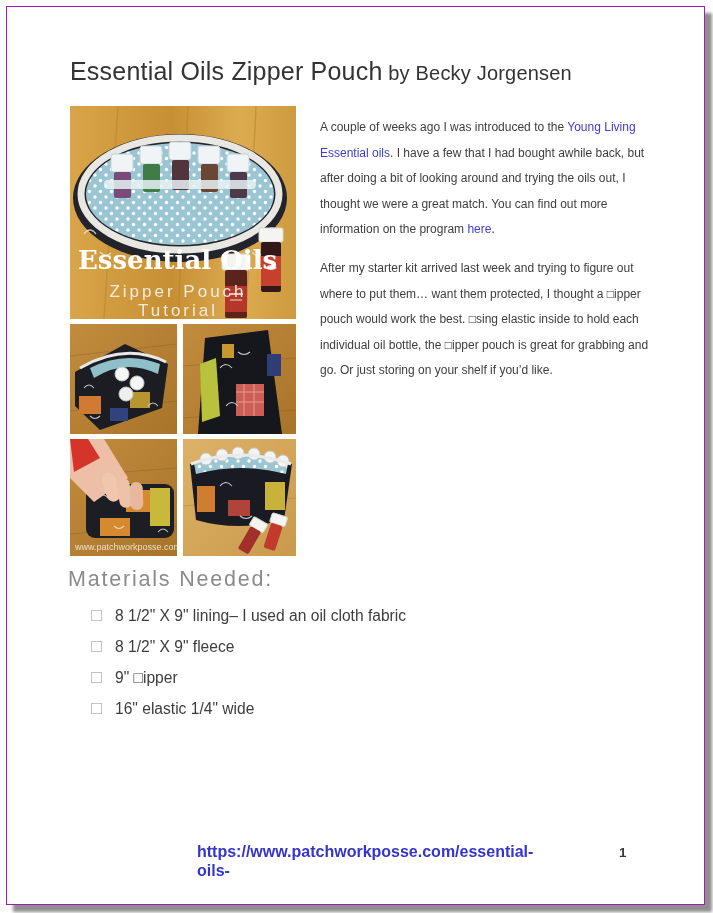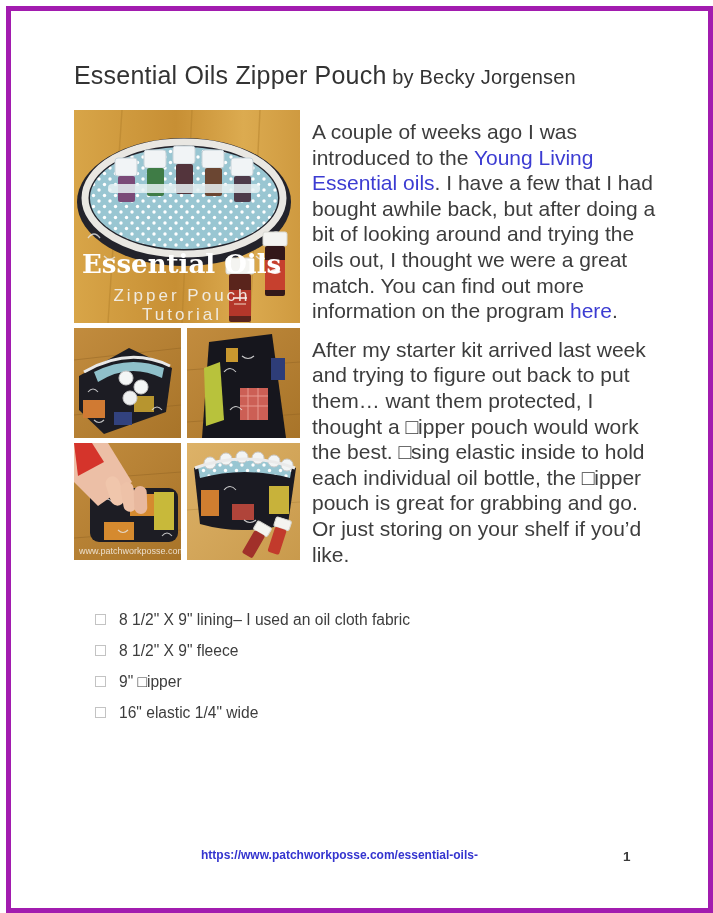--- a/index.html
+++ b/index.html
@@ -1,34 +1,34 @@
 <!DOCTYPE html>
 <html><head>
 <meta charset="utf-8">
 <style>
   html,body{margin:0;padding:0;background:#ffffff;}
   body{width:713px;height:913px;position:relative;font-family:"Liberation Sans",sans-serif;}
   .sheet{
     position:absolute;left:6px;top:6px;width:697px;height:897px;
-    background:#ffffff;border:5px solid #a21caf;
+    background:#ffffff;border:1px solid #a21caf;
     box-shadow:7px 7px 3px #8f8f8f;
   }
   
   .doc-title{
     position:absolute;left:63px;top:50px;width:580px;
     font-size:25px;font-weight:400;color:#333333;letter-spacing:.2px;
     font-family:"Liberation Sans",sans-serif;
   }
   .doc-title .byline{font-size:20px;color:#333333;}
   
   .collage{position:absolute;left:63px;top:99px;width:226px;height:498px;border-radius:20px;}
   
   .text-col{
-    position:absolute;left:301px;top:108px;width:344px;
-    font-size:21px;line-height:25.6px;color:#3d3d3d;
+    position:absolute;left:313px;top:108px;width:344px;
+    font-size:12px;line-height:25.6px;color:#3d3d3d;
   }
   .text-col p{margin:0 0 13px 0;}
   .text-col a{color:#3c3cd2;text-decoration:none;cursor:pointer;}
   
   .materials-heading{
     position:absolute;left:61px;top:560px;
     font-size:21.5px;color:#8b8b8b;letter-spacing:1.8px;font-weight:400;
   }
   .materials-list{
     position:absolute;left:84px;top:600px;width:520px;
@@ -38,21 +38,21 @@
     display:flex;align-items:flex-start;margin-bottom:13px;
     font-size:15.6px;color:#3d3d3d;line-height:18px;
   }
   .mat-box{
     flex:0 0 auto;width:9px;height:9px;border:1px solid #c3c3c3;
     margin:3px 13px 0 0;background:#ffffff;
   }
   
   .footer-link{
     position:absolute;left:190px;top:835px;width:330px;
-    font-size:12px;font-weight:bold;color:#3434cf;line-height:19px;
+    font-size:16px;font-weight:bold;color:#3434cf;line-height:19px;
     text-decoration:none;cursor:pointer;
   }
   .footer-link span{display:block;}
   .page-number{
     position:absolute;left:612px;top:838px;
     font-size:13.5px;font-weight:bold;color:#3b3b3b;
   }
 </style>
 </head>
 <body>
@@ -240,23 +240,24 @@
             <rect x="196" y="408" width="16" height="10" rx="2" fill="#f4f4f0" stroke="#d8d8d2"></rect>
             <rect x="198" y="418" width="12" height="26" rx="2" fill="#c23a2c"></rect>
           </g>
         </g>
       </g>
     </svg>
   </div>
 
   <div class="text-col">
     <p><span>A couple of weeks ago I was introduced to the </span><a>Young Living Essential oils</a><span>.  I have a few that I had bought awhile back, but after doing a bit of looking around and trying the oils out, I thought we were a great match.  You can find out more information on the program </span><a>here</a><span>.</span></p>
-    <p>After my starter kit arrived last week and trying to figure out back to put them… want them protected, I thought a □ipper pouch would work the best.  □sing elastic inside to hold each individual oil bottle, the □ipper pouch is great for grabbing and go. Or just storing on your shelf if you’d like.</p>
+    <p>After my starter kit arrived last week and trying to figure out where to put them… want them protected, I thought a □ipper pouch would work the best.  □sing elastic inside to hold each individual oil bottle, the □ipper pouch is great for grabbing and go. Or just storing on your shelf if you’d like.</p>
   </div>
 
+  <div class="materials-heading">Materials Needed:</div>
   <ul class="materials-list">
     <li>
       <span class="mat-box"></span>
       <span>8 1/2" X 9" lining– I used an oil cloth fabric</span>
     </li>
     <li>
       <span class="mat-box"></span>
       <span>8 1/2" X 9" fleece</span>
     </li>
     <li>

